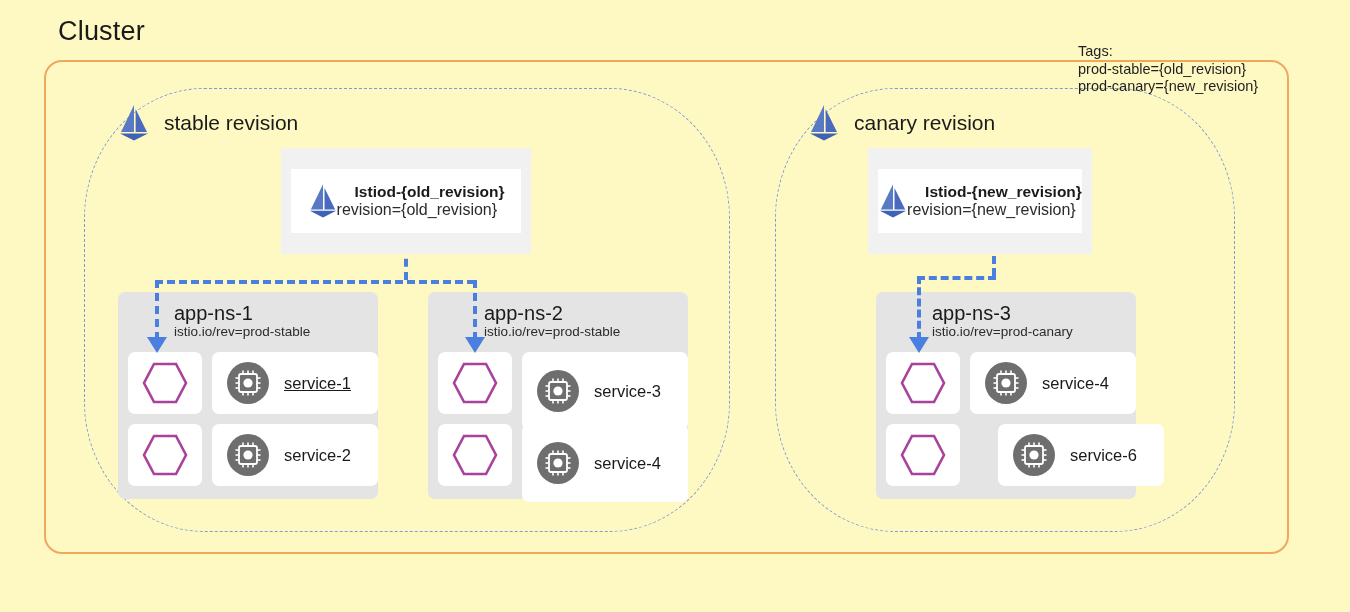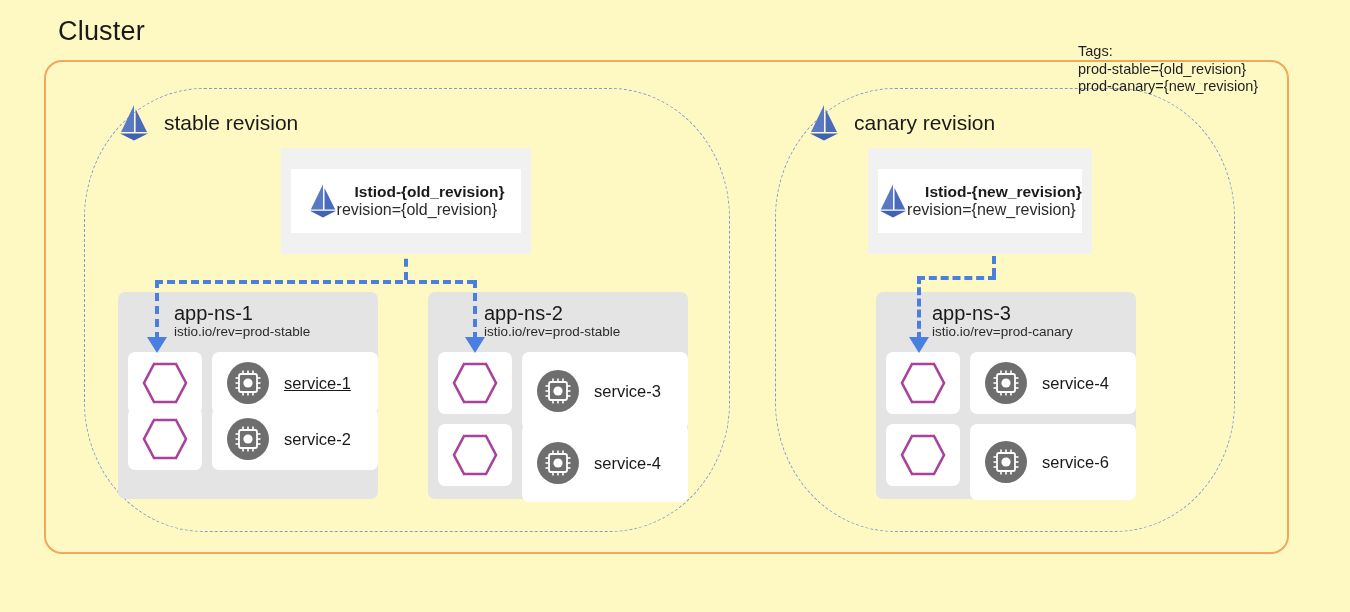--- a/index.html
+++ b/index.html
@@ -312,21 +312,21 @@
               <line x1="31" y1="17" x2="34.5" y2="17"></line>
                 <line x1="31" y1="22" x2="34.5" y2="22"></line>
                 <line x1="31" y1="27" x2="34.5" y2="27"></line>
             </g>
           </svg>
         </span>
         <span class="svc-label">service-1</span>
       </div>
     </div>
 
-    <div class="wl-row" style="left:10px; top:116px;justify-content:flex-end;">
+    <div class="wl-row" style="left:10px; top:132px;justify-content:flex-end;">
       <div class="card hex-card" style="width:74px; height:62px;">
         <span>
           <svg class="hex-icon" width="46" height="44" viewBox="0 0 46 44" aria-hidden="true">
             <polygon points="12,3 34,3 44,22 34,41 12,41 2,22" fill="none" stroke="#a8429a" stroke-width="2.6"></polygon>
           </svg>
         </span>
       </div>
       <div class="card svc-card" style="width:166px; height:62px;">
         <span>
           <svg class="chip-icon" width="44" height="44" viewBox="0 0 44 44" aria-hidden="true">
@@ -470,21 +470,21 @@
     </div>
 
     <div class="wl-row" style="left:10px; top:132px;">
       <div class="card hex-card" style="width:74px; height:62px;">
         <span>
           <svg class="hex-icon" width="46" height="44" viewBox="0 0 46 44" aria-hidden="true">
             <polygon points="12,3 34,3 44,22 34,41 12,41 2,22" fill="none" stroke="#a8429a" stroke-width="2.6"></polygon>
           </svg>
         </span>
       </div>
-      <div class="card svc-card" style="width:166px; height:76px;">
+      <div class="card svc-card" style="width:166px; height:62px;margin-left:28px;">
         <span>
           <svg class="chip-icon" width="44" height="44" viewBox="0 0 44 44" aria-hidden="true">
             <circle cx="22" cy="22" r="21" fill="#6e6e6e"></circle>
             <rect x="13" y="13" width="18" height="18" rx="2" fill="none" stroke="#ffffff" stroke-width="1.8"></rect>
             <circle cx="22" cy="22" r="4.6" fill="#ffffff"></circle>
             <g stroke="#ffffff" stroke-width="1.6">
               <line x1="17" y1="9.5" x2="17" y2="13"></line>
                 <line x1="22" y1="9.5" x2="22" y2="13"></line>
                 <line x1="27" y1="9.5" x2="27" y2="13"></line>
               <line x1="17" y1="31" x2="17" y2="34.5"></line>

